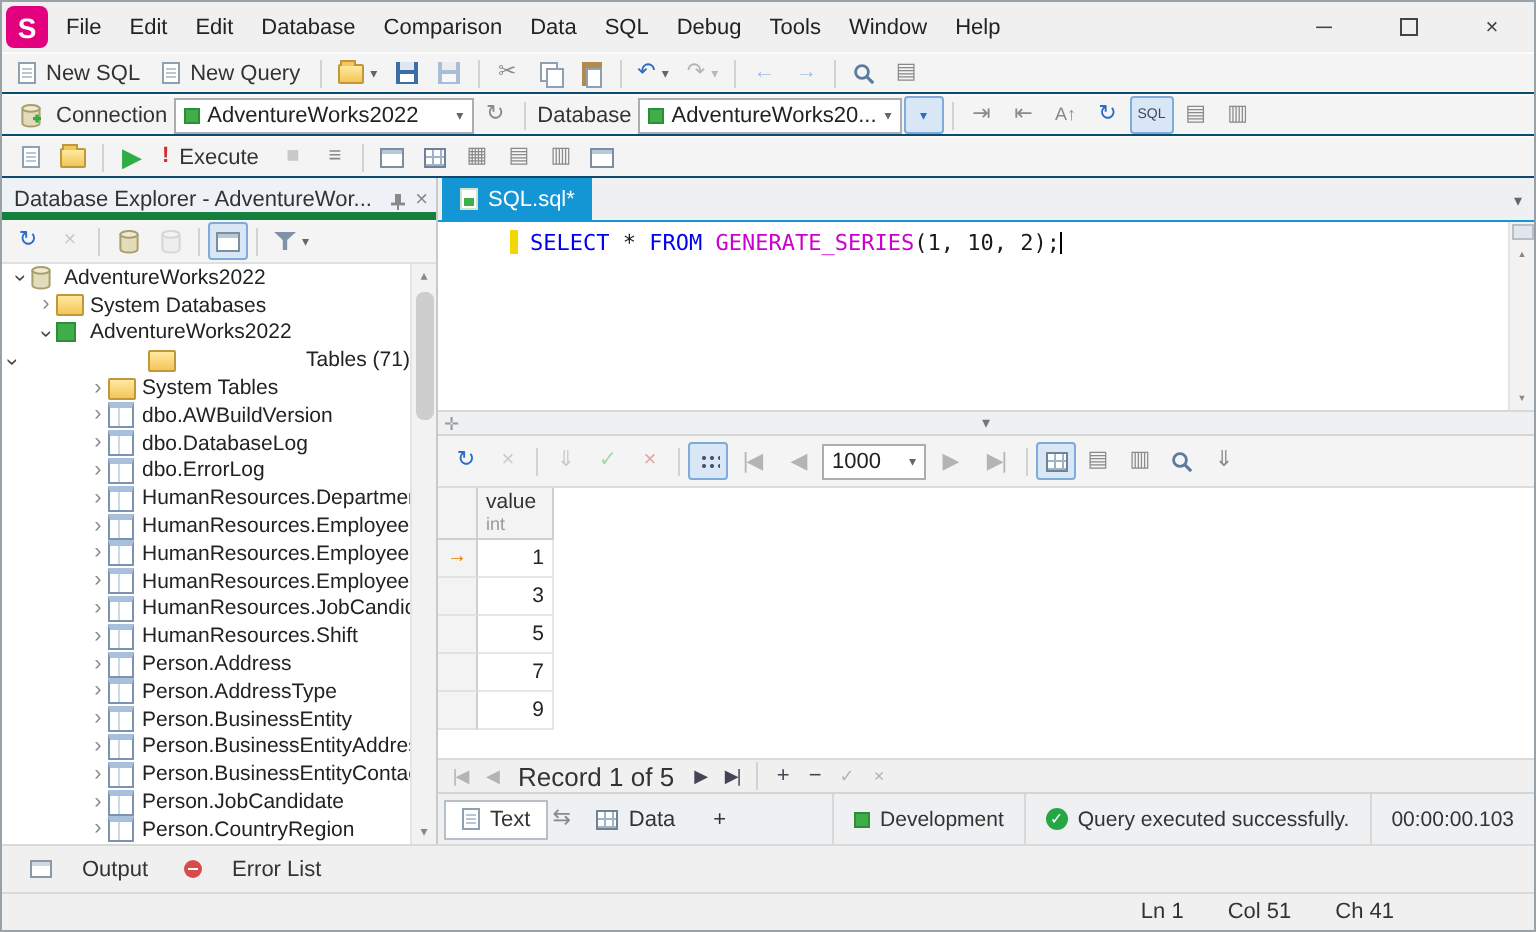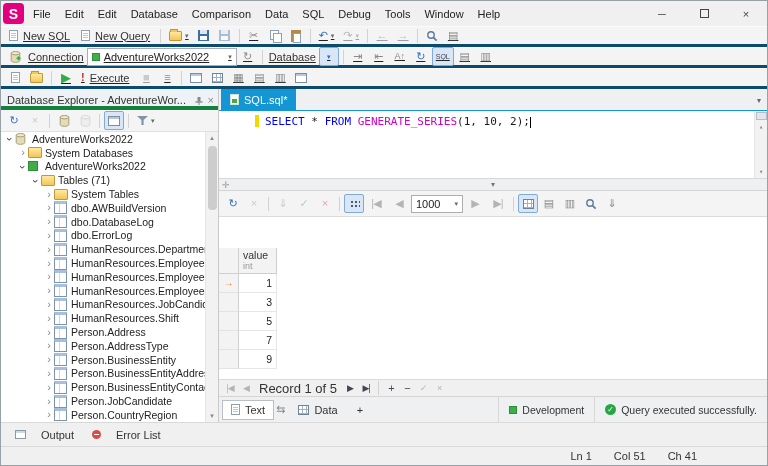--- a/index.html
+++ b/index.html
@@ -13,21 +13,21 @@
   .logo { width:21px; height:21px; margin:2px; background:#e3007f; border-radius:4px;
           color:#fff; font-weight:bold; font-size:14px; display:flex; align-items:center; justify-content:center; }
   .menubar { display:flex; height:100%; align-items:stretch; }
   .menu-item { padding:0 7px; display:flex; align-items:center; cursor:default; }
   .win-controls { margin-left:auto; display:flex; height:100%; }
   .win-btn { width:42px; display:flex; align-items:center; justify-content:center; color:#444; font-size:11px; }
   .maxbox { width:9px; height:9px; border:1px solid #444; display:inline-block; }
 
   
   .toolbar { height:21px; display:flex; align-items:center; padding:0 4px; gap:1px;
-             background:#f4f4f4; border-top:1px solid #fbfbfb; border-bottom:3px solid #0c4a6e; flex:none;text-decoration:underline; }
+             background:#f4f4f4; border-top:1px solid #fbfbfb; border-bottom:1px solid #0c4a6e; flex:none; }
   .tb-btn { height:19px; min-width:20px; padding:0 3px; display:flex; align-items:center; justify-content:center;
             gap:3px; border:1px solid transparent; border-radius:2px; color:#555; }
   .tb-btn.pressed { background:#d8e6f6; border-color:#7fabda; }
   .tb-btn.disabled { opacity:.4; }
   .tb-label { color:#333; padding:0 2px; }
   .sep { width:1px; height:14px; background:#d2d2d2; margin:0 3px; flex:none; }
   .dd { font-size:7px; color:#666; }
   .glyph { font-size:11px; line-height:1; }
   .blue { color:#2b6cc4; } .green { color:#2fae46; } .red { color:#d22b2b; } .gray { color:#8a8a8a; }
   .combo { height:18px; background:#fff; border:1px solid #abadb3; display:flex; align-items:center;
@@ -94,40 +94,40 @@
   .sb-thumb { width:9px; height:64px; background:#cdcdcd; border-radius:4px; margin-top:2px; }
   .sb-arrow { height:12px; display:flex; align-items:center; }
   .sb-spacer { flex:1; }
 
   
   .workspace { flex:1; display:flex; flex-direction:column; min-width:0; }
   .doc-tabs { height:22px; display:flex; align-items:flex-end; background:#eef0f2; border-bottom:1px solid #1496d5; }
   .doc-tab { height:21px; margin-left:2px; padding:0 9px; background:#1496d5; color:#fff; display:flex;
              align-items:center; gap:5px; font-size:11px; }
   .doc-tabs .dd { margin-left:auto; margin-bottom:5px; margin-right:6px; font-size:8px; }
-  .editor { height:68px; background:#fff; position:relative; border-bottom:1px solid #d8d8d8;
+  .editor { height:95px; background:#fff; position:relative; border-bottom:1px solid #d8d8d8;
             font-family:"DejaVu Sans Mono", monospace; font-size:11px; }
   .change-bar { position:absolute; left:36px; top:4px; width:4px; height:12px; background:#f2d800; }
   .code-line { position:absolute; left:46px; top:4px; white-space:pre; }
   .tok-keyword { color:#0000f0; } .tok-function { color:#cc00cc; } .tok-plain, .tok-number { color:#1a1a1a; }
   .caret { display:inline-block; width:1px; height:11px; background:#000; vertical-align:middle; }
   .ed-scroll { position:absolute; right:0; top:0; bottom:0; width:13px; background:#f2f2f2; border-left:1px solid #e4e4e4;
                display:flex; flex-direction:column; align-items:center; color:#888; font-size:7px; }
   .split-box { width:11px; height:8px; background:#e2e6ea; border:1px solid #b8bec6; margin:1px 0; }
   .h-splitter { height:12px; background:#eef0f2; border-bottom:1px solid #d5d5d5; display:flex;
                 align-items:center; justify-content:center; color:#777; font-size:8px; position:relative; }
   .h-splitter .handle { position:absolute; left:3px; color:#999; font-size:9px; }
 
   
   .results { flex:1; display:flex; flex-direction:column; min-height:0; }
   .res-toolbar { height:26px; display:flex; align-items:center; gap:1px; padding:0 4px;
                  background:#f4f4f4; border-bottom:1px solid #dcdcdc; flex:none; }
   .page-combo { width:52px; height:18px; }
   .grid-area { flex:1; background:#fff; overflow:hidden; position:relative; }
-  .grid-table { display:inline-block;margin-top:31px; }
+  .grid-table { display:inline-block; }
   .g-header { display:flex; height:26px; }
   .gh-corner { width:20px; background:#f3f3f3; border-right:1px solid #cfcfcf; border-bottom:1px solid #cfcfcf; }
   .gh-col { width:38px; background:#f3f3f3; border-right:1px solid #cfcfcf; border-bottom:1px solid #cfcfcf;
             padding:2px 0 0 4px; line-height:11px; }
   .gh-name { font-size:10.5px; color:#333; }
   .gh-type { font-size:9px; color:#999; }
   .g-row { display:flex; height:19px; }
   .g-sel { width:20px; background:#f3f3f3; border-right:1px solid #cfcfcf; border-bottom:1px solid #e2e2e2;
            display:flex; align-items:center; justify-content:center; }
   .g-val { width:38px; border-right:1px solid #e6e6e6; border-bottom:1px solid #e6e6e6; text-align:right;
@@ -254,20 +254,25 @@
     <div class="combo" style="width:150px;">
       <span class="greensq"></span>
       <span>AdventureWorks2022</span>
       <span class="dd">▾</span>
     </div>
     <div class="tb-btn">
         <span class="glyph gray">↻</span>
       </div>
     <div class="sep"></div>
     <span class="tb-label">Database</span>
+    <div class="combo" style="width:132px;">
+      <span class="greensq"></span>
+      <span>AdventureWorks20...</span>
+      <span class="dd">▾</span>
+    </div>
     <div class="tb-btn pressed">
         <span class="dd blue">▾</span>
       </div>
     <div class="sep"></div>
     <div class="tb-btn">
         <span class="glyph gray">⇥</span>
       </div>
     <div class="tb-btn">
         <span class="glyph gray">⇤</span>
       </div>
@@ -392,21 +397,21 @@
           <div class="tree-row" style="padding-left: 17px;">
             <span class="chevron">›</span>
             <span class="ticon folder"></span>
             <span class="tlabel">System Databases</span>
           </div>
           <div class="tree-row" style="padding-left: 17px;">
             <span class="chevron open">›</span>
             <span class="ticon database"></span>
             <span class="tlabel">AdventureWorks2022</span>
           </div>
-          <div class="tree-row" style="padding-left: 30px;">
+          <div class="tree-row" style=" justify-content: space-between;">
             <span class="chevron open">›</span>
             <span class="ticon folder"></span>
             <span class="tlabel">Tables (71)</span>
           </div>
           <div class="tree-row" style="padding-left: 43px;">
             <span class="chevron">›</span>
             <span class="ticon folder"></span>
             <span class="tlabel">System Tables</span>
           </div>
           <div class="tree-row" style="padding-left: 43px;">
@@ -642,20 +647,23 @@
             </div>
           <div class="status-right">
             <div class="status-seg">
               <span class="greensq"></span>
               <span>Development</span>
             </div>
             <div class="status-seg">
               <span class="check-circle">✓</span>
               <span>Query executed successfully.</span>
             </div>
+            <div class="status-seg">
+              <span>00:00:00.103</span>
+            </div>
           </div>
         </div>
 
       </div>
     </div>
   </div>
 
   <div class="bottom-tabs">
     <div class="btab">
       <span class="i-output"></span>

